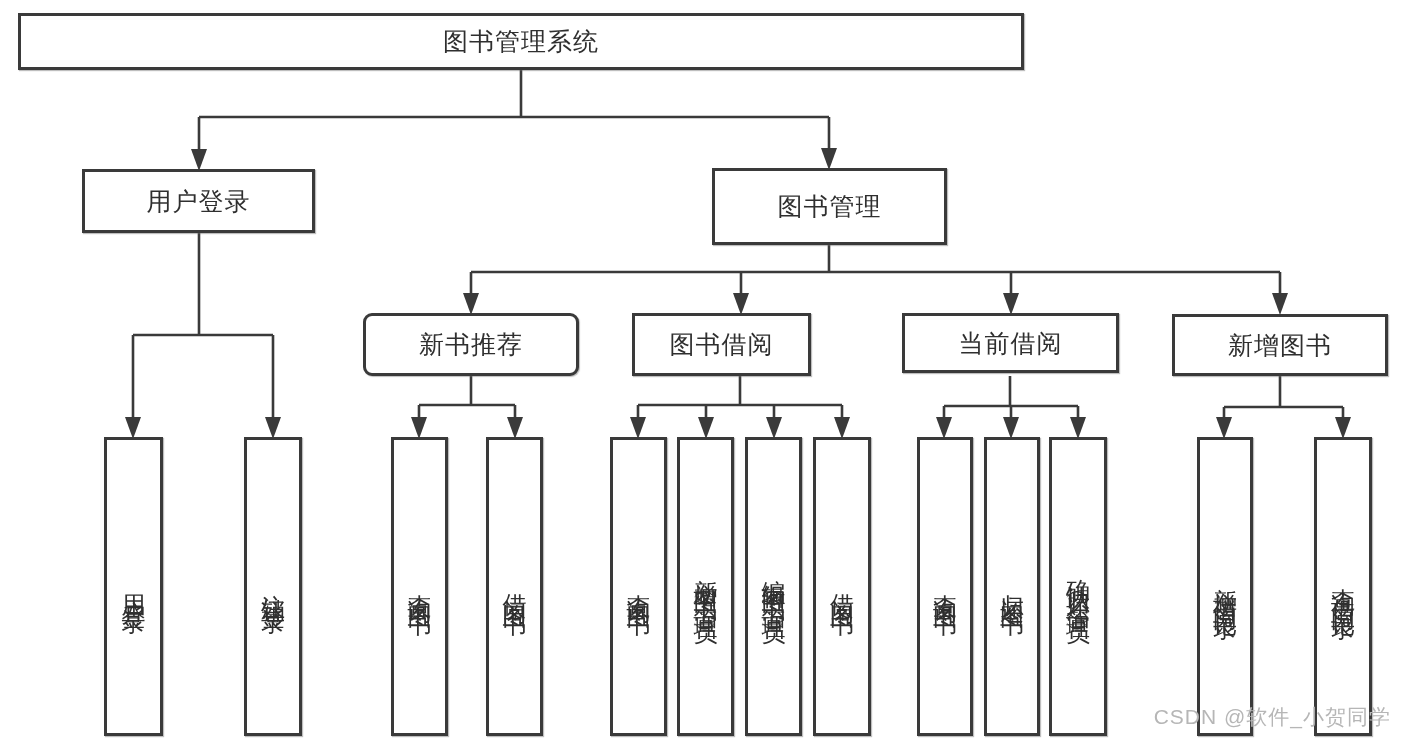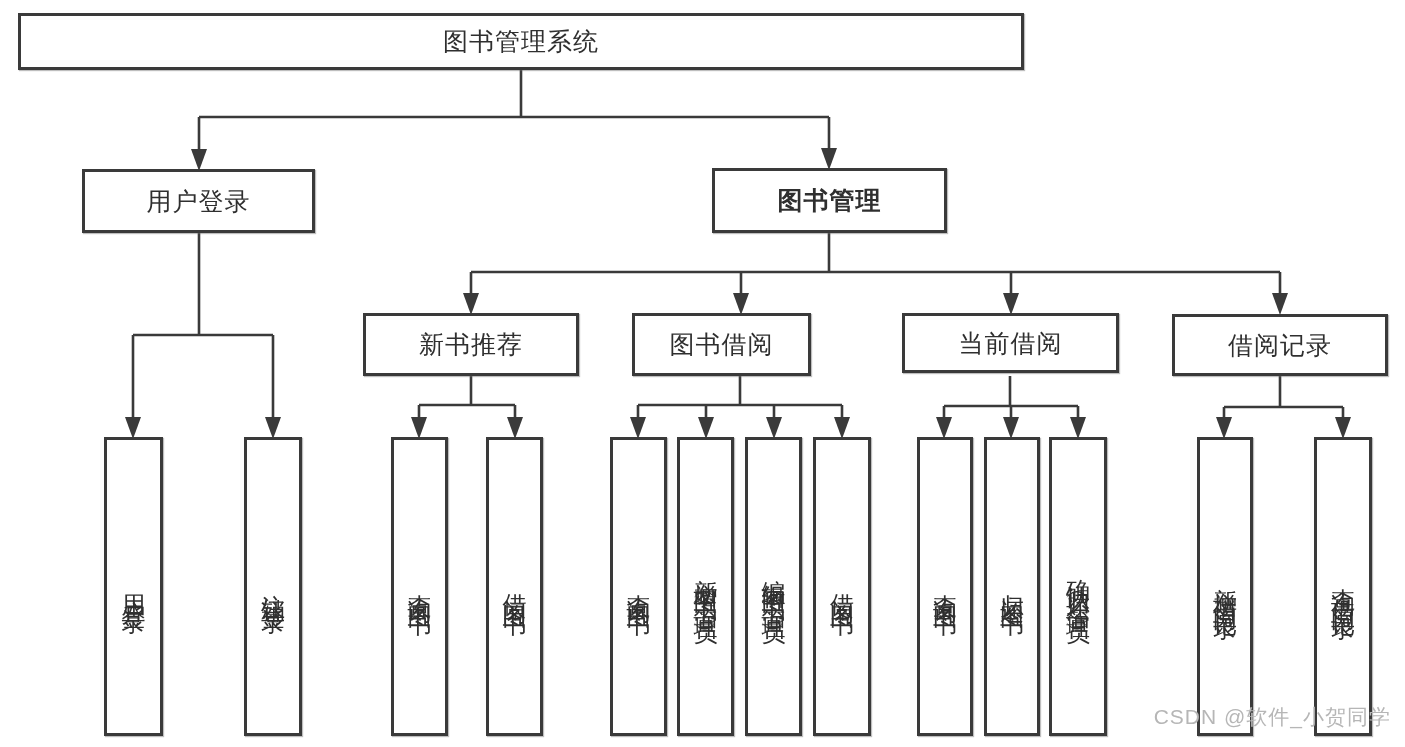--- a/index.html
+++ b/index.html
@@ -40,22 +40,22 @@
   .leaf .vtext {
     writing-mode: vertical-rl;
     text-orientation: mixed;
     letter-spacing: 6px;
     line-height: 1;
     white-space: nowrap;
   }
   
   .n-root        { left: 18px;   top: 13px;  width: 1006px; height: 57px; }
   .n-user-login  { left: 82px;   top: 169px; width: 233px;  height: 64px; }
-  .n-book-mgmt   { left: 712px;  top: 168px; width: 235px;  height: 65px; font-weight: bold; }
-  .n-new-book    { left: 363px;  top: 313px; width: 216px;  height: 63px; }
+  .n-book-mgmt   { left: 712px;  top: 168px; width: 235px;  height: 77px; }
+  .n-new-book    { left: 363px;  top: 313px; width: 216px;  height: 63px; border-radius: 9px; }
   .n-book-borrow { left: 632px;  top: 313px; width: 179px;  height: 63px; }
   .n-cur-borrow  { left: 902px;  top: 313px; width: 217px;  height: 60px; }
   .n-borrow-rec  { left: 1172px; top: 314px; width: 216px;  height: 62px; }
   
   .leaf { top: 437px; height: 299px; }
   .l-1  { left: 104px;  width: 59px; }
   .l-2  { left: 244px;  width: 58px; }
   .l-3  { left: 391px;  width: 57px; }
   .l-4  { left: 486px;  width: 57px; }
   .l-5  { left: 610px;  width: 57px; }
@@ -131,21 +131,21 @@
   <div class="node h n-new-book">
     <span>新书推荐</span>
   </div>
   <div class="node h n-book-borrow">
     <span>图书借阅</span>
   </div>
   <div class="node h n-cur-borrow">
     <span>当前借阅</span>
   </div>
   <div class="node h n-borrow-rec">
-    <span>借阅记录</span>
+    <span>新增图书</span>
   </div>
 
   <div class="node leaf l-1">
     <span class="vtext">用户登录</span>
   </div>
   <div class="node leaf l-2">
     <span class="vtext">注销登录</span>
   </div>
   <div class="node leaf l-3">
     <span class="vtext">查询图书</span>

